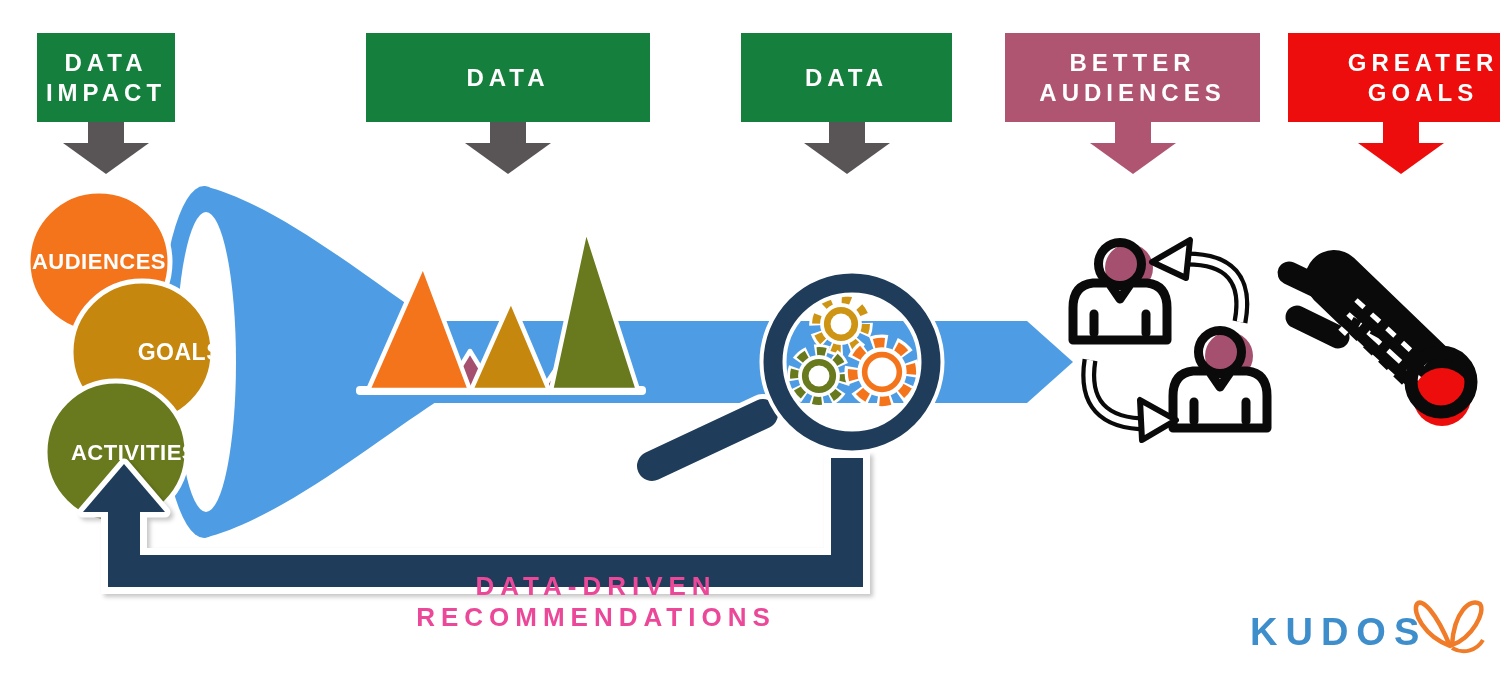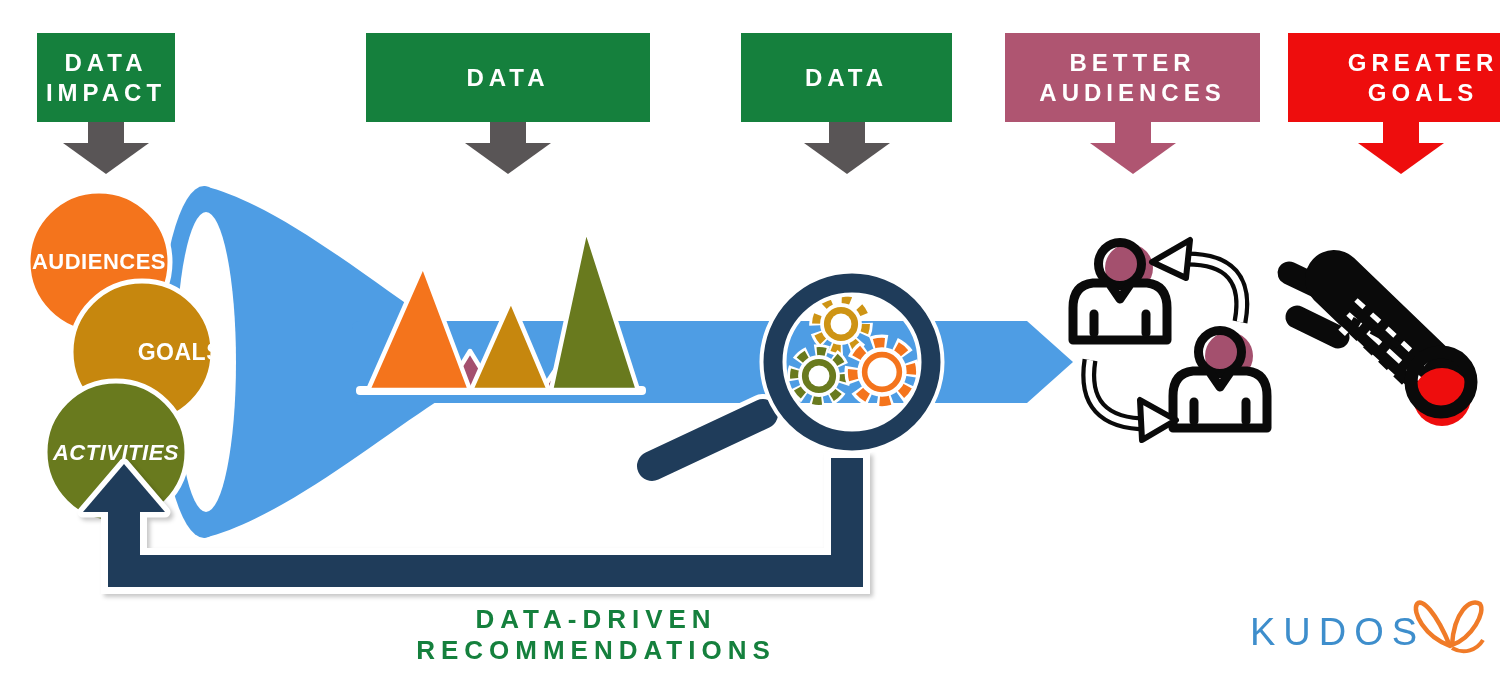--- a/index.html
+++ b/index.html
@@ -13,24 +13,24 @@
          font-size:24px;letter-spacing:5px;line-height:1.25;text-align:center;}
   .stage .stem{position:absolute;top:89px;left:50%;margin-left:-18px;width:36px;height:21px;}
   .stage .ahead{position:absolute;top:110px;left:50%;margin-left:-43px;width:0;height:0;
         border-left:43px solid transparent;border-right:43px solid transparent;}
   .c-gray{background:#15803d}.c-gray .stem{background:#595556}.c-gray .ahead{border-top:31px solid #595556}
   .c-maroon{background:#AF5571}.c-maroon .stem{background:#AF5571}.c-maroon .ahead{border-top:31px solid #AF5571}
   .c-red{background:#EE0D0D}.c-red .stem{background:#EE0D0D}.c-red .ahead{border-top:31px solid #EE0D0D}
 
   .circle-label{position:absolute;width:160px;text-align:center;color:#fff;
                 font-weight:700;font-size:22px;letter-spacing:.5px;}
-  .reco{position:absolute;left:290px;top:604px;width:612px;text-align:center;
-        color:#15803d;font-weight:700;font-size:26px;letter-spacing:6px;}
+  .reco{position:absolute;left:290px;top:571px;width:612px;text-align:center;
+        color:#ec4899;font-weight:700;font-size:26px;letter-spacing:6px;}
   .kudos{position:absolute;left:1250px;top:611px;color:#3E8ECC;font-size:38px;
-         letter-spacing:8px;font-weight:400;}
+         letter-spacing:8px;font-weight:700;}
 </style>
 </head>
 <body>
 
 <div class="canvas">
 
   <svg class="art" viewBox="0 0 1500 685">
 
     <g>
       <ellipse cx="204" cy="362" rx="45" ry="176" fill="#4E9DE4"></ellipse>
@@ -160,19 +160,19 @@
   </div>
   <div class="stage c-red" style="left:1288px;width:182px;padding-left:44px;">
     <span>GREATER</span>
     <span>GOALS</span>
     <span class="stem"></span>
     <span class="ahead"></span>
   </div>
 
   <div class="circle-label" style="left:19px;top:249px;">AUDIENCES</div>
   <div class="circle-label" style="left:62px;top:339px;font-size:23px;text-align:right;">GOALS</div>
-  <div class="circle-label" style="left:36px;top:440px;font-style:italic;">ACTIVITIES</div>
+  <div class="circle-label" style="left:54px;top:440px;">ACTIVITIES</div>
 
   <div class="reco">DATA-DRIVEN RECOMMENDATIONS</div>
 
   <div class="kudos">KUDOS</div>
 
 </div>
 
 </body></html>

